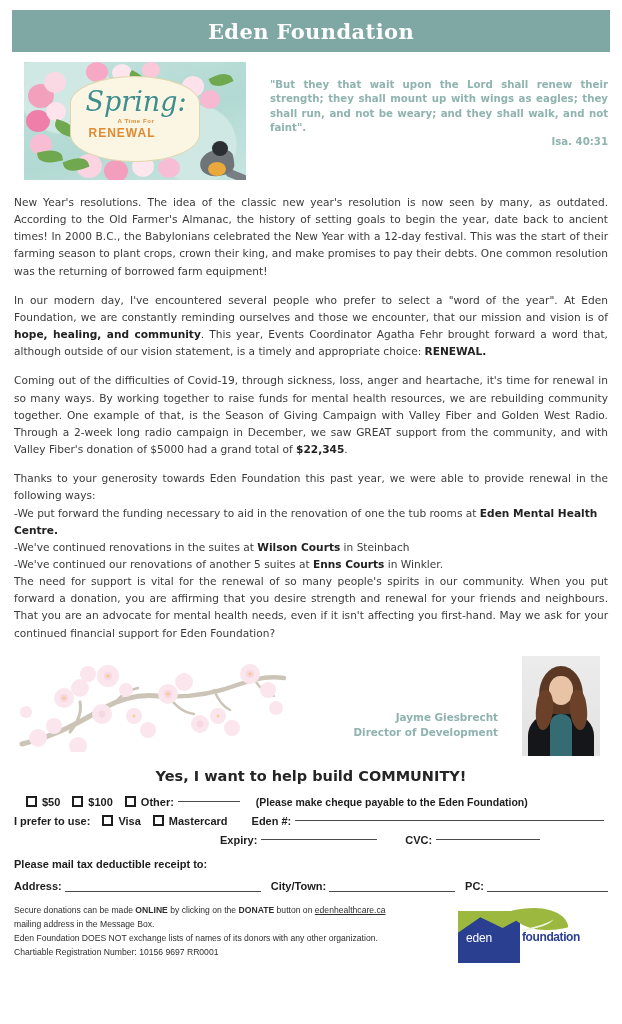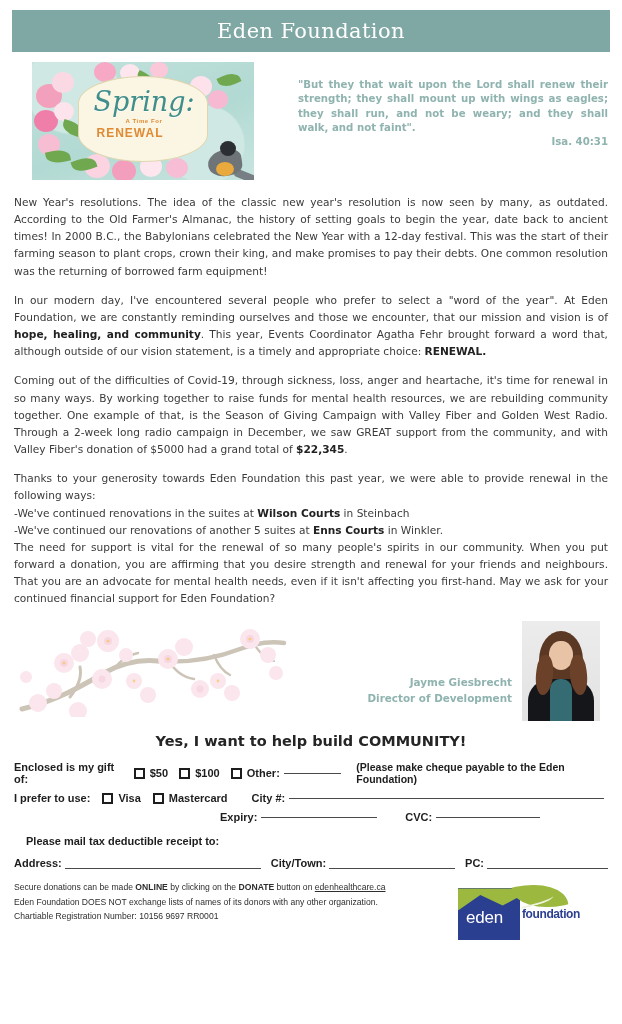--- a/index.html
+++ b/index.html
@@ -17,29 +17,29 @@
   .header-band {
     margin: 10px 12px 0 12px;
     height: 42px;
     background: #7fa8a4;
     display: flex; align-items: center; justify-content: center;
   }
   .header-title {
     color: #ffffff;
     font-family: "DejaVu Serif", serif;
     font-size: 21px;
-    font-weight: 400;
+    font-weight: 700;
     letter-spacing: .4px;
   }
 
   
   .hero {
     display: flex;
-    margin: 10px 14px 0 32px;
-    gap: 44px;
+    margin: 10px 14px 0 24px;
+    gap: 24px;
     align-items: flex-start;
   }
   .spring-art {
     width: 222px; height: 118px;
     position: relative; overflow: hidden;
     background: #b9ddd8;
     flex: 0 0 222px;
   }
   .spring-art .wash {
     position:absolute; inset:0;
@@ -105,21 +105,21 @@
     font-family: "DejaVu Sans", sans-serif;
   }
   .body-copy p.tight { margin-bottom: 0; }
   .body-copy p.listline { margin: 0; text-align: left; }
   .body-copy b { font-weight: 700; color:#222; }
 
   
   .sig-zone { position: relative; height: 112px; margin: 2px 14px 0 14px; }
   .branch-art { position:absolute; left:4px; top:6px; width:270px; height:92px; }
   .sig-text {
-    position:absolute; right:96px; top:56px; text-align:right;
+    position:absolute; right:110px; top:56px; text-align:right;
     color:#8fb3af; font-weight:700; font-size:10.4px; line-height:1.45;
     font-family:"DejaVu Sans", sans-serif;
   }
   .headshot {
     position:absolute; right:8px; top:2px; width:78px; height:100px;
     background:#e9e9e9; overflow:hidden;
   }
   .hs-bg { position:absolute; inset:0; background:linear-gradient(180deg,#ececec,#e2e2e2); }
   .hs-hair { position:absolute; left:17px; top:10px; width:44px; height:58px;
     background:#5a3824; border-radius:50% 50% 44% 44%; }
@@ -143,21 +143,21 @@
   
   .form-zone { margin: 0 14px 0 14px; font-family:"Liberation Sans", sans-serif; }
   .frow { display:flex; align-items:center; font-size:11px; font-weight:700;
           color:#1d1d1d; margin-bottom:7px; }
   .cbx { display:inline-block; width:11px; height:11px; border:2.2px solid #1d1d1d;
          background:#fff; margin:0 5px 0 0; flex:0 0 auto; }
   .fgap { display:inline-block; width:12px; }
   .rule { display:inline-block; border-bottom:1.4px solid #4a4a4a; height:1px;
           vertical-align: bottom; margin:0 4px; }
   .note { font-weight:700; font-size:10.5px; }
-  .sub-head { font-size:11px; font-weight:700; color:#1d1d1d; margin:12px 0 10px 12px; }
+  .sub-head { font-size:11px; font-weight:700; color:#1d1d1d; margin:12px 0 10px 0; }
 
   .line-row { display:flex; align-items:flex-end; font-size:11px; font-weight:700;
               color:#1d1d1d; margin-bottom:11px; }
   .lbl { flex:0 0 auto; }
   .fill { flex:1 1 auto; border-bottom:1.4px solid #4a4a4a; height:12px; margin-left:3px; }
 
   
   .footer { margin: 10px 14px 0 14px; display:flex; align-items:flex-start; gap:10px; }
   .fine {
     flex:1 1 auto; font-size:8.6px; line-height:1.65; color:#2e2e2e;
@@ -176,21 +176,21 @@
   }
   .logo-leaf {
     position:absolute; left:56px; top:2px; width:52px; height:28px;
     background:#9cb83f; border-radius: 0 92% 0 92%; transform: rotate(-12deg);
   }
   .logo-leaf-vein {
     position:absolute; left:62px; top:16px; width:34px; height:9px;
     border-bottom:2px solid #eef3dd; border-radius:0 0 60% 0; transform:rotate(-14deg);
   }
   .logo-eden {
-    position:absolute; left:8px; top:28px; font-size:17px; color:#ffffff;
+    position:absolute; left:8px; top:28px; font-size:12px; color:#ffffff;
     font-weight:400; font-family:"Liberation Sans", sans-serif; letter-spacing:-.2px;
   }
   .logo-found {
     position:absolute; left:64px; top:27px; font-size:12px; color:#2b3f91;
     font-weight:700; font-family:"Liberation Sans", sans-serif; letter-spacing:-.4px;
   }
 </style>
 </head>
 <body>
 
@@ -246,20 +246,21 @@
 <div class="body-copy">
 
   <p>New Year's resolutions. The idea of the classic new year's resolution is now seen by many, as outdated. According to the Old Farmer's Almanac, the history of setting goals to begin the year, date back to ancient times! In 2000 B.C., the Babylonians celebrated the New Year with a 12-day festival. This was the start of their farming season to plant crops, crown their king, and make promises to pay their debts. One common resolution was the returning of borrowed farm equipment!</p>
 
   <p><span>In our modern day, I've encountered several people who prefer to select a "word of the year". At Eden Foundation, we are constantly reminding ourselves and those we encounter, that our mission and vision is of </span><b>hope, healing, and community</b><span>. This year, Events Coordinator Agatha Fehr brought forward a word that, although outside of our vision statement, is a timely and appropriate choice: </span><b>RENEWAL.</b></p>
 
   <p><span>Coming out of the difficulties of Covid-19, through sickness, loss, anger and heartache, it's time for renewal in so many ways. By working together to raise funds for mental health resources, we are rebuilding community together. One example of that, is the Season of Giving Campaign with Valley Fiber and Golden West Radio. Through a 2-week long radio campaign in December, we saw GREAT support from the community, and with Valley Fiber's donation of $5000 had a grand total of </span><b>$22,345</b><span>.</span></p>
 
   <p class="tight">Thanks to your generosity towards Eden Foundation this past year, we were able to provide renewal in the following ways:</p>
 
+  <p class="listline"><span>-We put forward the funding necessary to aid in the renovation of one the tub rooms at </span><b>Eden Mental Health Centre.</b><span></span></p>
 
   <p class="listline"><span>-We've continued renovations in the suites at </span><b>Wilson Courts</b><span> in Steinbach</span></p>
 
   <p class="listline"><span>-We've continued our renovations of another 5 suites at </span><b>Enns Courts</b><span> in Winkler.</span></p>
 
 
   <p>The need for support is vital for the renewal of so many people's spirits in our community. When you put forward a donation, you are affirming that you desire strength and renewal for your friends and neighbours. That you are an advocate for mental health needs, even if it isn't affecting you first-hand. May we ask for your continued financial support for Eden Foundation?</p>
 </div>
 
 <div class="sig-zone">
@@ -327,21 +328,20 @@
     <div class="hs-hair2"></div>
     <div class="hs-hair3"></div>
   </div>
 </div>
 
 <div class="cta">Yes, I want to help build COMMUNITY!</div>
 
 <div class="form-zone">
 
   <div class="frow">
-    <span>Enclosed is my gift of:</span>
     <span class="fgap"></span>
     <span class="cbx"></span>
     <span>$50</span>
     <span class="fgap"></span>
     <span class="cbx"></span>
     <span>$100</span>
     <span class="fgap"></span>
     <span class="cbx"></span>
     <span>Other:</span>
     <span class="rule" style="width:62px;"></span>
@@ -352,21 +352,21 @@
   <div class="frow">
     <span>I prefer to use:</span>
     <span class="fgap"></span>
     <span class="cbx"></span>
     <span>Visa</span>
     <span class="fgap"></span>
     <span class="cbx"></span>
     <span>Mastercard</span>
     <span class="fgap"></span>
     <span class="fgap"></span>
-    <span>City #:</span>
+    <span>Eden #:</span>
     <span class="rule" style="flex:1 1 auto;"></span>
   </div>
 
   <div class="frow" style="padding-left:206px;">
     <span>Expiry:</span>
     <span class="rule" style="width:116px;"></span>
     <span class="fgap"></span>
     <span class="fgap"></span>
     <span>CVC:</span>
     <span class="rule" style="width:104px;"></span>
@@ -384,20 +384,21 @@
     <span class="fill"></span>
   </div>
 </div>
 
 <div class="footer">
 
   <div class="fine">
     <div><span>Secure donations can be made </span><b>ONLINE</b><span> by clicking on the </span><b>DONATE</b><span> button on </span><u>edenhealthcare.ca</u></div>
 
 
+    <div>mailing address in the Message Box.</div>
     <div>Eden Foundation DOES NOT exchange lists of names of its donors with any other organization.</div>
     <div>Chartiable Registration Number:  10156 9697 RR0001</div>
   </div>
 
   <div class="logo">
     <div class="logo-sq"></div>
     <div class="logo-hill"></div>
     <div class="logo-leaf"></div>
     <div class="logo-leaf-vein"></div>
     <div class="logo-eden">eden</div>

